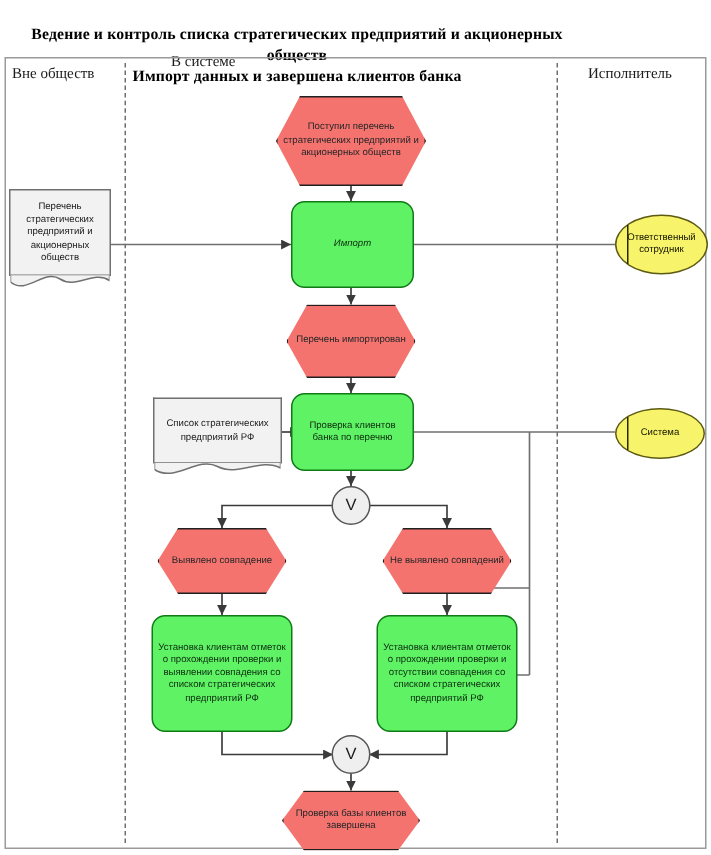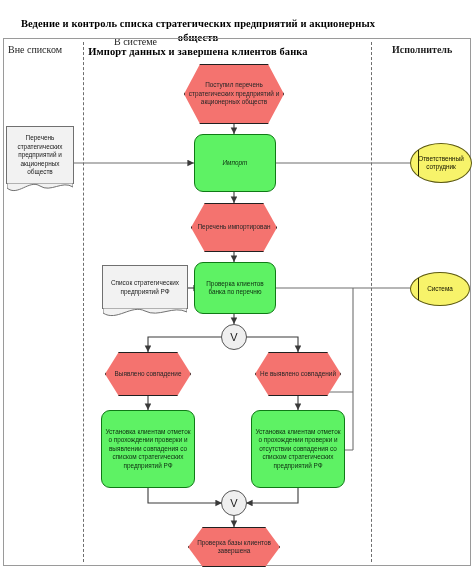--- a/index.html
+++ b/index.html
@@ -125,23 +125,23 @@
 </head>
 <body>
 
 <div id="page">
 
   <div class="title-block">
     <div class="title-line">Ведение и контроль списка стратегических предприятий и акционерных обществ</div>
     <div class="title-line">Импорт данных и завершена клиентов банка</div>
   </div>
 
-  <div class="lane-label" style="left:8px; top:44px;">Вне списком</div>
+  <div class="lane-label" style="left:8px; top:44px;">Вне обществ</div>
   <div class="lane-label" style="left:114px; top:36px;">В системе</div>
-  <div class="lane-label" style="left:392px; top:44px;font-weight:bold;">Исполнитель</div>
+  <div class="lane-label" style="left:392px; top:44px;">Исполнитель</div>
 
   <div class="frame" style="left:3px; top:38px; width:468px; height:528px;"></div>
 
   <div class="divider" style="left:83px; top:42px; height:520px;"></div>
   <div class="divider" style="left:371px; top:42px; height:520px;"></div>
 
   <svg class="wires" viewBox="0 0 474 570">
     <defs>
       <marker id="ah" markerWidth="7" markerHeight="7" refX="6" refY="3" orient="auto">
         <path d="M0,0 L6,3 L0,6 z" fill="#3a3a3a"></path>

